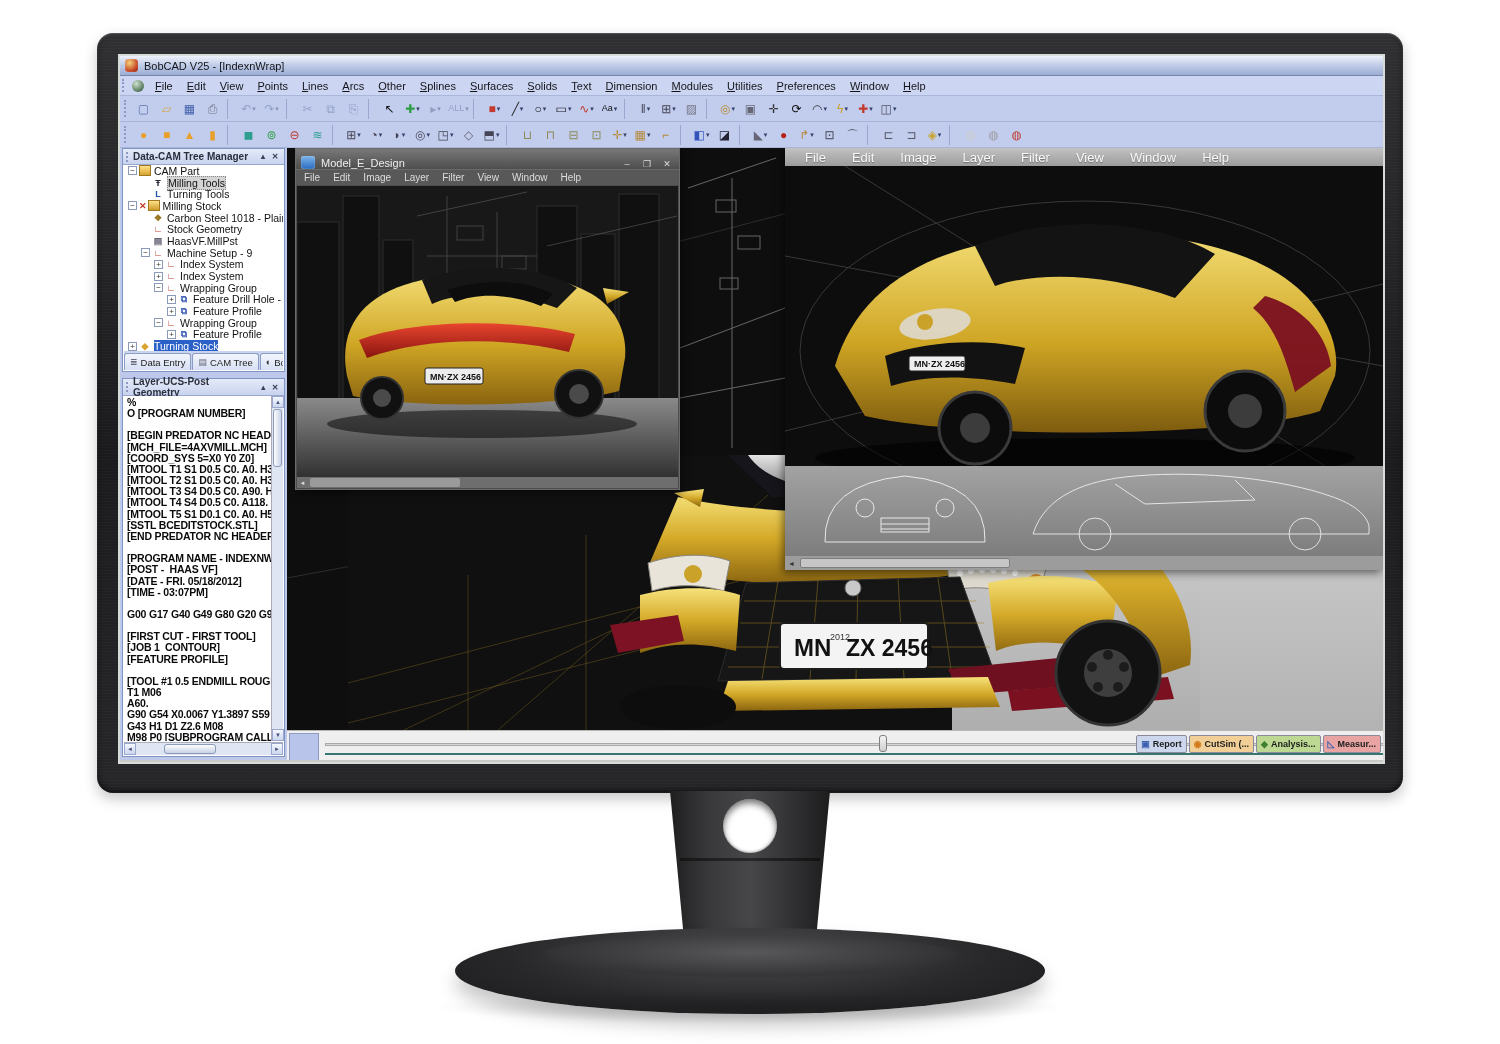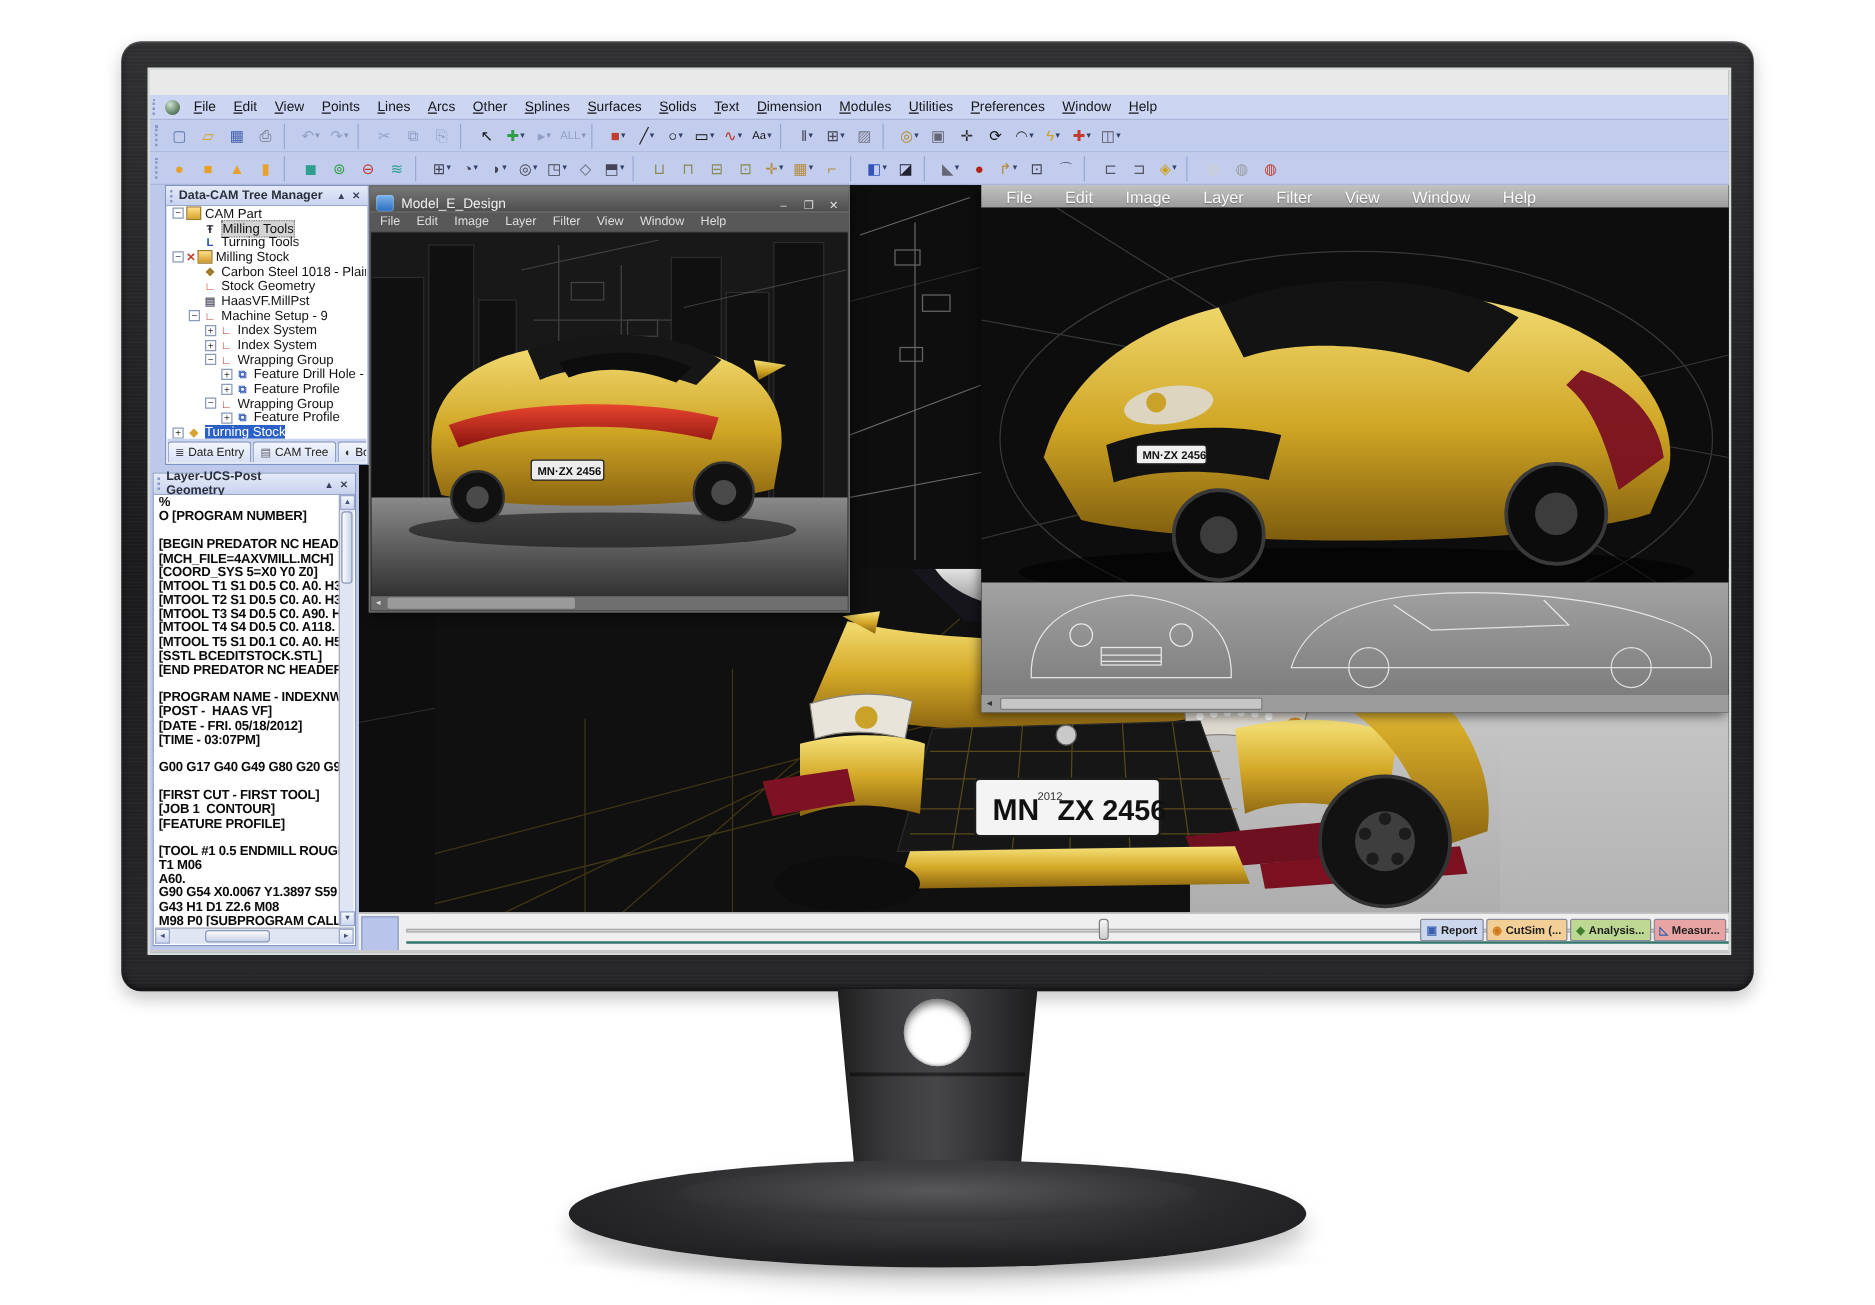--- a/index.html
+++ b/index.html
@@ -58,21 +58,21 @@
   .tb-sep{width:7px;height:20px;border-left:1px solid #9aa7cf;margin:0 3px;}
 
   
   .leftcol{position:absolute;left:0;top:92px;width:167px;height:614px;background:#bdc8ea;}
   .panel{position:absolute;background:#fff;border:1px solid #7f94c0;}
   .panel-hd{height:16px;background:linear-gradient(#e4eaf8,#c8d3ee);border-bottom:1px solid #9aa8cf;
     display:flex;align-items:center;font-size:10px;font-weight:bold;color:#2a2f3d;padding:0 3px;}
   .panel-hd .ph-grip{width:4px;height:10px;border-left:2px dotted #8b99c4;margin-right:3px;}
   .panel-hd .sp{flex:1;}
   .ph-btn{font-size:8px;color:#39405d;width:12px;text-align:center;cursor:default;}
-  .campanel{left:12px;top:0px;width:163px;height:224px;}
+  .campanel{left:2px;top:0px;width:163px;height:224px;}
   .tree{position:absolute;left:1px;top:16px;right:1px;bottom:20px;overflow:hidden;background:#fff;}
   .tree-row{display:flex;align-items:center;height:11.7px;font-size:10.5px;color:#111;white-space:nowrap;}
   .expander{display:inline-flex;align-items:center;justify-content:center;width:9px;height:9px;border:1px solid #8a9ab8;
     background:#fff;font-size:8px;line-height:7px;color:#333;margin-right:2px;flex:none;}
   .tw{width:11px;flex:none;}
   .ti{display:inline-flex;align-items:center;justify-content:center;width:12px;height:11px;font-size:9px;
     font-weight:bold;margin-right:3px;flex:none;}
   .ti-folder{background:linear-gradient(#ffe08a,#d8a32e);border:1px solid #a07820;}
   .ti-mill{color:#223;} .ti-turn{color:#2255aa;} .ti-geo{color:#c0392b;} .ti-setup{color:#b33c2e;}
   .ti-feat{color:#4466bb;} .ti-mat{color:#997722;} .ti-post{color:#667;} .ti-tstock{color:#d8a32e;}
@@ -581,20 +581,24 @@
             <span class="btab-lb">Analysis...</span>
           </span>
           <span class="btab" style="background: rgb(232, 163, 163);">
             <span class="btab-ic" style="color: rgb(47, 95, 174);">◺</span>
             <span class="btab-lb">Measur...</span>
           </span>
         </div>
     </div>
     <div class="statusline"></div>
 
+    <div class="titlebar">
+      <span class="app-ic"></span>
+      <span class="title-text">BobCAD V25 - [IndexnWrap]</span>
+    </div>
     <div class="menubar">
       <span class="grip"></span>
       <span class="mb-ic"></span>
       <span style="display:flex;">
           <span class="menu-item"><u>F</u>ile</span>
           <span class="menu-item"><u>E</u>dit</span>
           <span class="menu-item"><u>V</u>iew</span>
           <span class="menu-item"><u>P</u>oints</span>
           <span class="menu-item"><u>L</u>ines</span>
           <span class="menu-item"><u>A</u>rcs</span>

